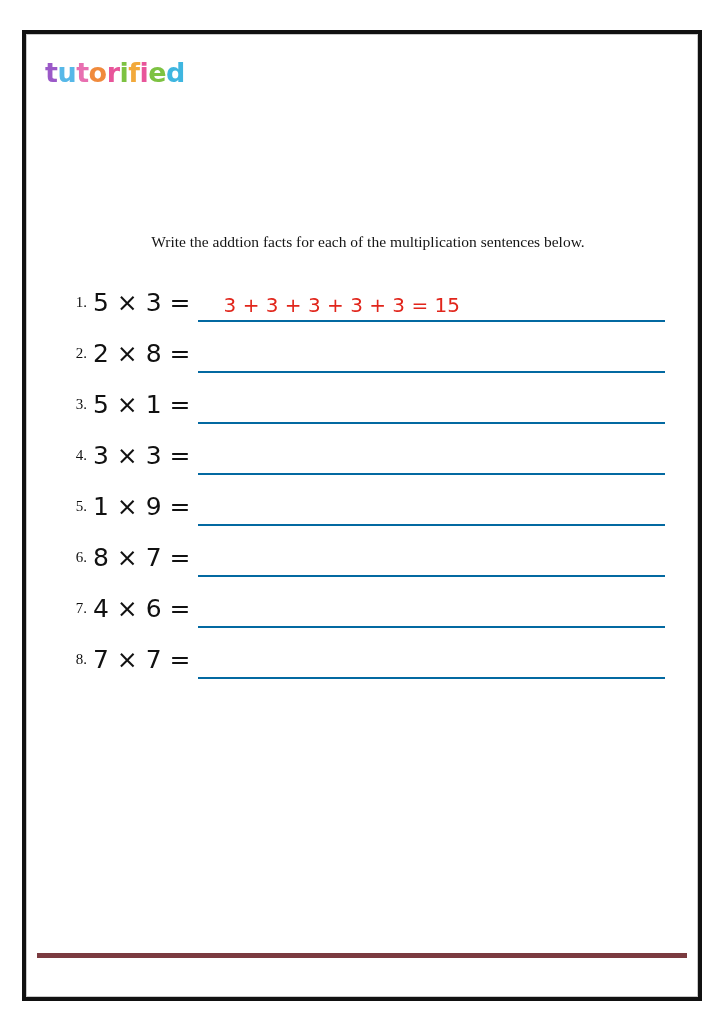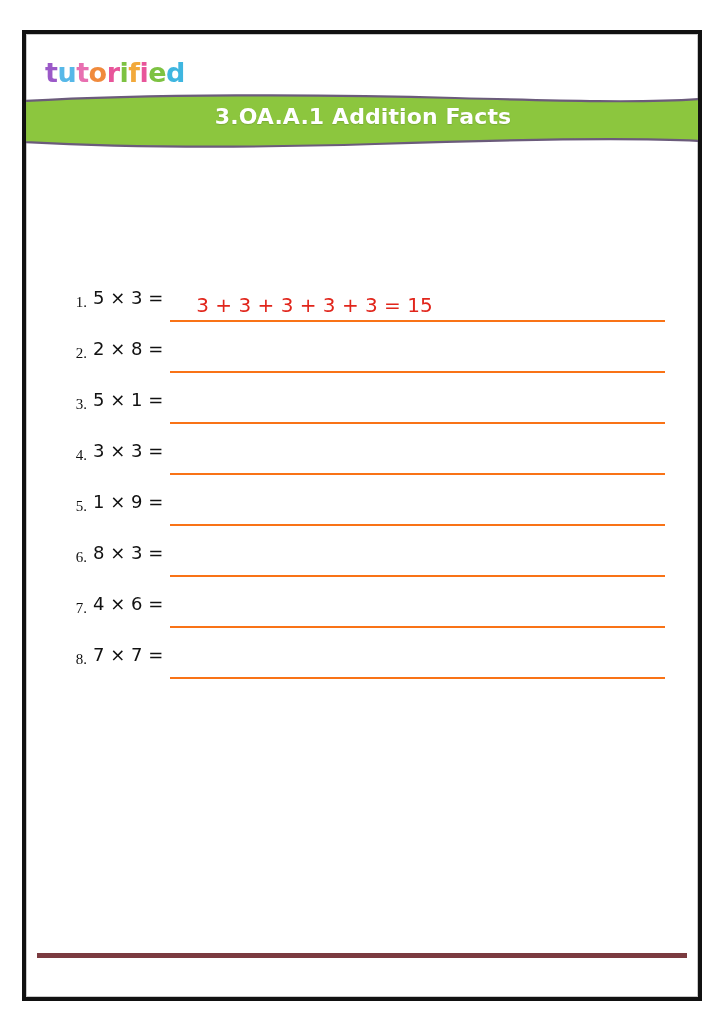--- a/index.html
+++ b/index.html
@@ -125,33 +125,33 @@
     font-family: "Liberation Serif", serif;
     font-size: 15px;
     color: #111111;
     width: 20px;
     text-align: right;
     padding-top: 7px;
     flex: 0 0 auto;
   }
   .problem-expr {
     font-family: "DejaVu Sans", sans-serif;
-    font-size: 18px;
+    font-size: 25px;
     color: #111111;
     margin-left: 6px;
     white-space: nowrap;
     flex: 0 0 auto;
     line-height: 1.25;
   }
   .answer-slot {
     position: relative;
     flex: 1 1 auto;
     margin-left: 7px;
     height: 33px;
-    border-bottom: 2px solid #f97316;
+    border-bottom: 2px solid #0369a1;
   }
   .answer-text {
     position: absolute;
     left: 26px;
     bottom: 3px;
     color: #e1251b;
     font-family: "DejaVu Sans", sans-serif;
     font-size: 20px;
     white-space: nowrap;
   }
@@ -179,28 +179,23 @@
 </head>
 <body>
 
 <div id="worksheet-page">
   <div id="page-inner">
 
     <div id="logo-area">
       <div id="brand-logo"><span style="color: rgb(155, 89, 200);">t</span><span style="color: rgb(86, 184, 232);">u</span><span style="color: rgb(232, 111, 176);">t</span><span style="color: rgb(240, 138, 60);">o</span><span style="color: rgb(232, 85, 154);">r</span><span style="color: rgb(125, 194, 66);">i</span><span style="color: rgb(242, 169, 59);">f</span><span style="color: rgb(232, 85, 154);">i</span><span style="color: rgb(125, 194, 66);">e</span><span style="color: rgb(63, 182, 224);">d</span></div>
     </div>
 
-    <div id="title-banner">
-      <svg viewBox="0 0 676 56" preserveAspectRatio="none">
-        <path id="banner-path" d="M0,8 C120,1 300,1 430,5 C540,8 620,10 676,6 L676,48 C600,44 470,47 350,51 C220,55 90,54 0,49 Z" fill="#8CC63E" stroke="#6b5b7b" stroke-width="2.2"></path>
-      </svg>
-      <div id="banner-title" style="color: rgb(255, 255, 255);">3.OA.A.1 Addition Facts</div>
-    </div>
-
-
+
+
+    <div id="instruction-text">Write the addtion facts for each of the multiplication sentences below.</div>
 
     <div id="problem-list">
         <div class="problem-row">
           <div class="problem-index">1.</div>
           <div class="problem-expr">5 × 3 =</div>
           <div class="answer-slot">
             <div class="answer-text" style="color: rgb(225, 37, 27);">3 + 3 + 3 + 3 + 3 = 15</div>
           </div>
         </div>
         <div class="problem-row">
@@ -226,21 +221,21 @@
         </div>
         <div class="problem-row">
           <div class="problem-index">5.</div>
           <div class="problem-expr">1 × 9 =</div>
           <div class="answer-slot">
             <div class="answer-text" style="color: rgb(225, 37, 27);"></div>
           </div>
         </div>
         <div class="problem-row">
           <div class="problem-index">6.</div>
-          <div class="problem-expr">8 × 3 =</div>
+          <div class="problem-expr">8 × 7 =</div>
           <div class="answer-slot">
             <div class="answer-text" style="color: rgb(225, 37, 27);"></div>
           </div>
         </div>
         <div class="problem-row">
           <div class="problem-index">7.</div>
           <div class="problem-expr">4 × 6 =</div>
           <div class="answer-slot">
             <div class="answer-text" style="color: rgb(225, 37, 27);"></div>
           </div>

